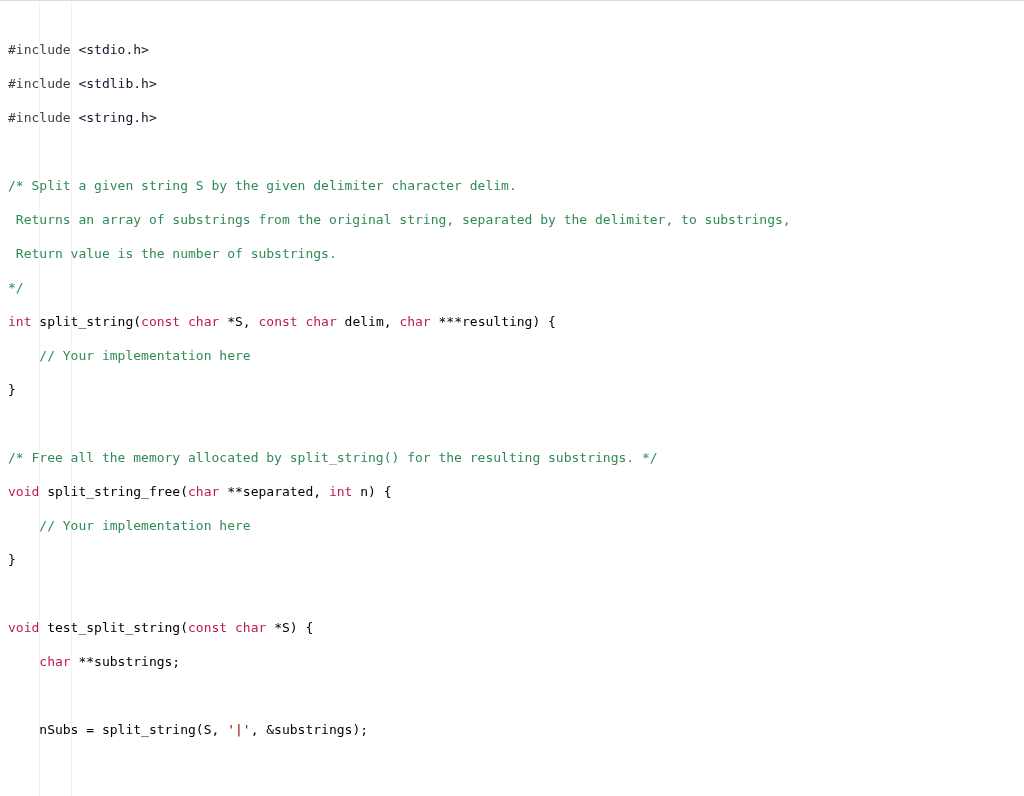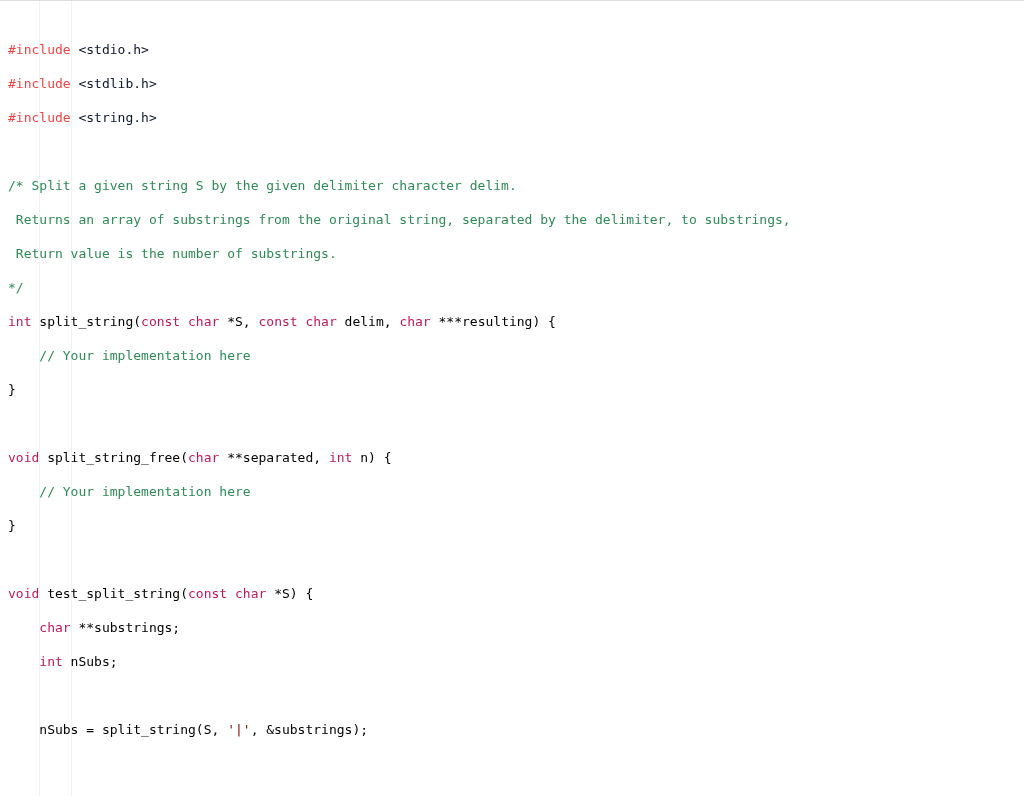--- a/index.html
+++ b/index.html
@@ -12,21 +12,21 @@
     color:#000;
     border-top:1px solid #ddd;
     box-sizing:border-box;
     position:relative;
     background:#fff;
   }
   .line{display:block;min-height:17px;position:relative}
   .guide{position:absolute;top:0;bottom:0;width:1px;background:#f2f2f2}
   .g1{left:calc(8px + 4ch)}
   .g2{left:calc(8px + 8ch)}
-  .pp{color:#ef4444}
+  .pp{color:#404040}
   .inc{color:#0f172a}
   .cm{color:#2e8b57}
   .kw{color:#be185d}
   .chlit{color:#800000}
   .id{color:#000}
 </style>
 </head>
 <body>
 
 <div class="editor">
@@ -36,27 +36,27 @@
 <span class="line"><span class="pp">#include</span> <span class="inc">&lt;string.h&gt;</span></span>
 <span class="line"></span>
 <span class="line"><span class="cm">/* Split a given string S by the given delimiter character delim.</span></span>
 <span class="line"><span class="cm"> Returns an array of substrings from the original string, separated by the delimiter, to substrings,</span></span>
 <span class="line"><span class="cm"> Return value is the number of substrings.</span></span>
 <span class="line"><span class="cm">*/</span></span>
 <span class="line"><span class="kw">int</span><span class="id"> split_string(</span><span class="kw">const</span> <span class="kw">char</span><span class="id"> *S, </span><span class="kw">const</span> <span class="kw">char</span><span class="id"> delim, </span><span class="kw">char</span><span class="id"> ***resulting) {</span></span>
 <span class="line"><span class="cm">    // Your implementation here</span></span>
 <span class="line"><span class="id">}</span></span>
 <span class="line"></span>
+<span class="line"><span class="cm">/* Free all the memory allocated by split_string() for the resulting substrings. */</span></span>
 <span class="line"><span class="kw">void</span><span class="id"> split_string_free(</span><span class="kw">char</span><span class="id"> **separated, </span><span class="kw">int</span><span class="id"> n) {</span></span>
 <span class="line"><span class="cm">    // Your implementation here</span></span>
 <span class="line"><span class="id">}</span></span>
 <span class="line"></span>
 <span class="line"><span class="kw">void</span><span class="id"> test_split_string(</span><span class="kw">const</span> <span class="kw">char</span><span class="id"> *S) {</span></span>
 <span class="line"><span>    </span><span class="kw">char</span><span class="id"> **substrings;</span></span>
-<span class="line"><span>    </span><span class="kw">int</span><span class="id"> nSubs;</span></span>
 <span class="line"></span>
 <span class="line"><span class="id">    nSubs = split_string(S, </span><span class="chlit">'|'</span><span class="id">, &amp;substrings);</span></span>
 
 
 
 
 
 
 
 

